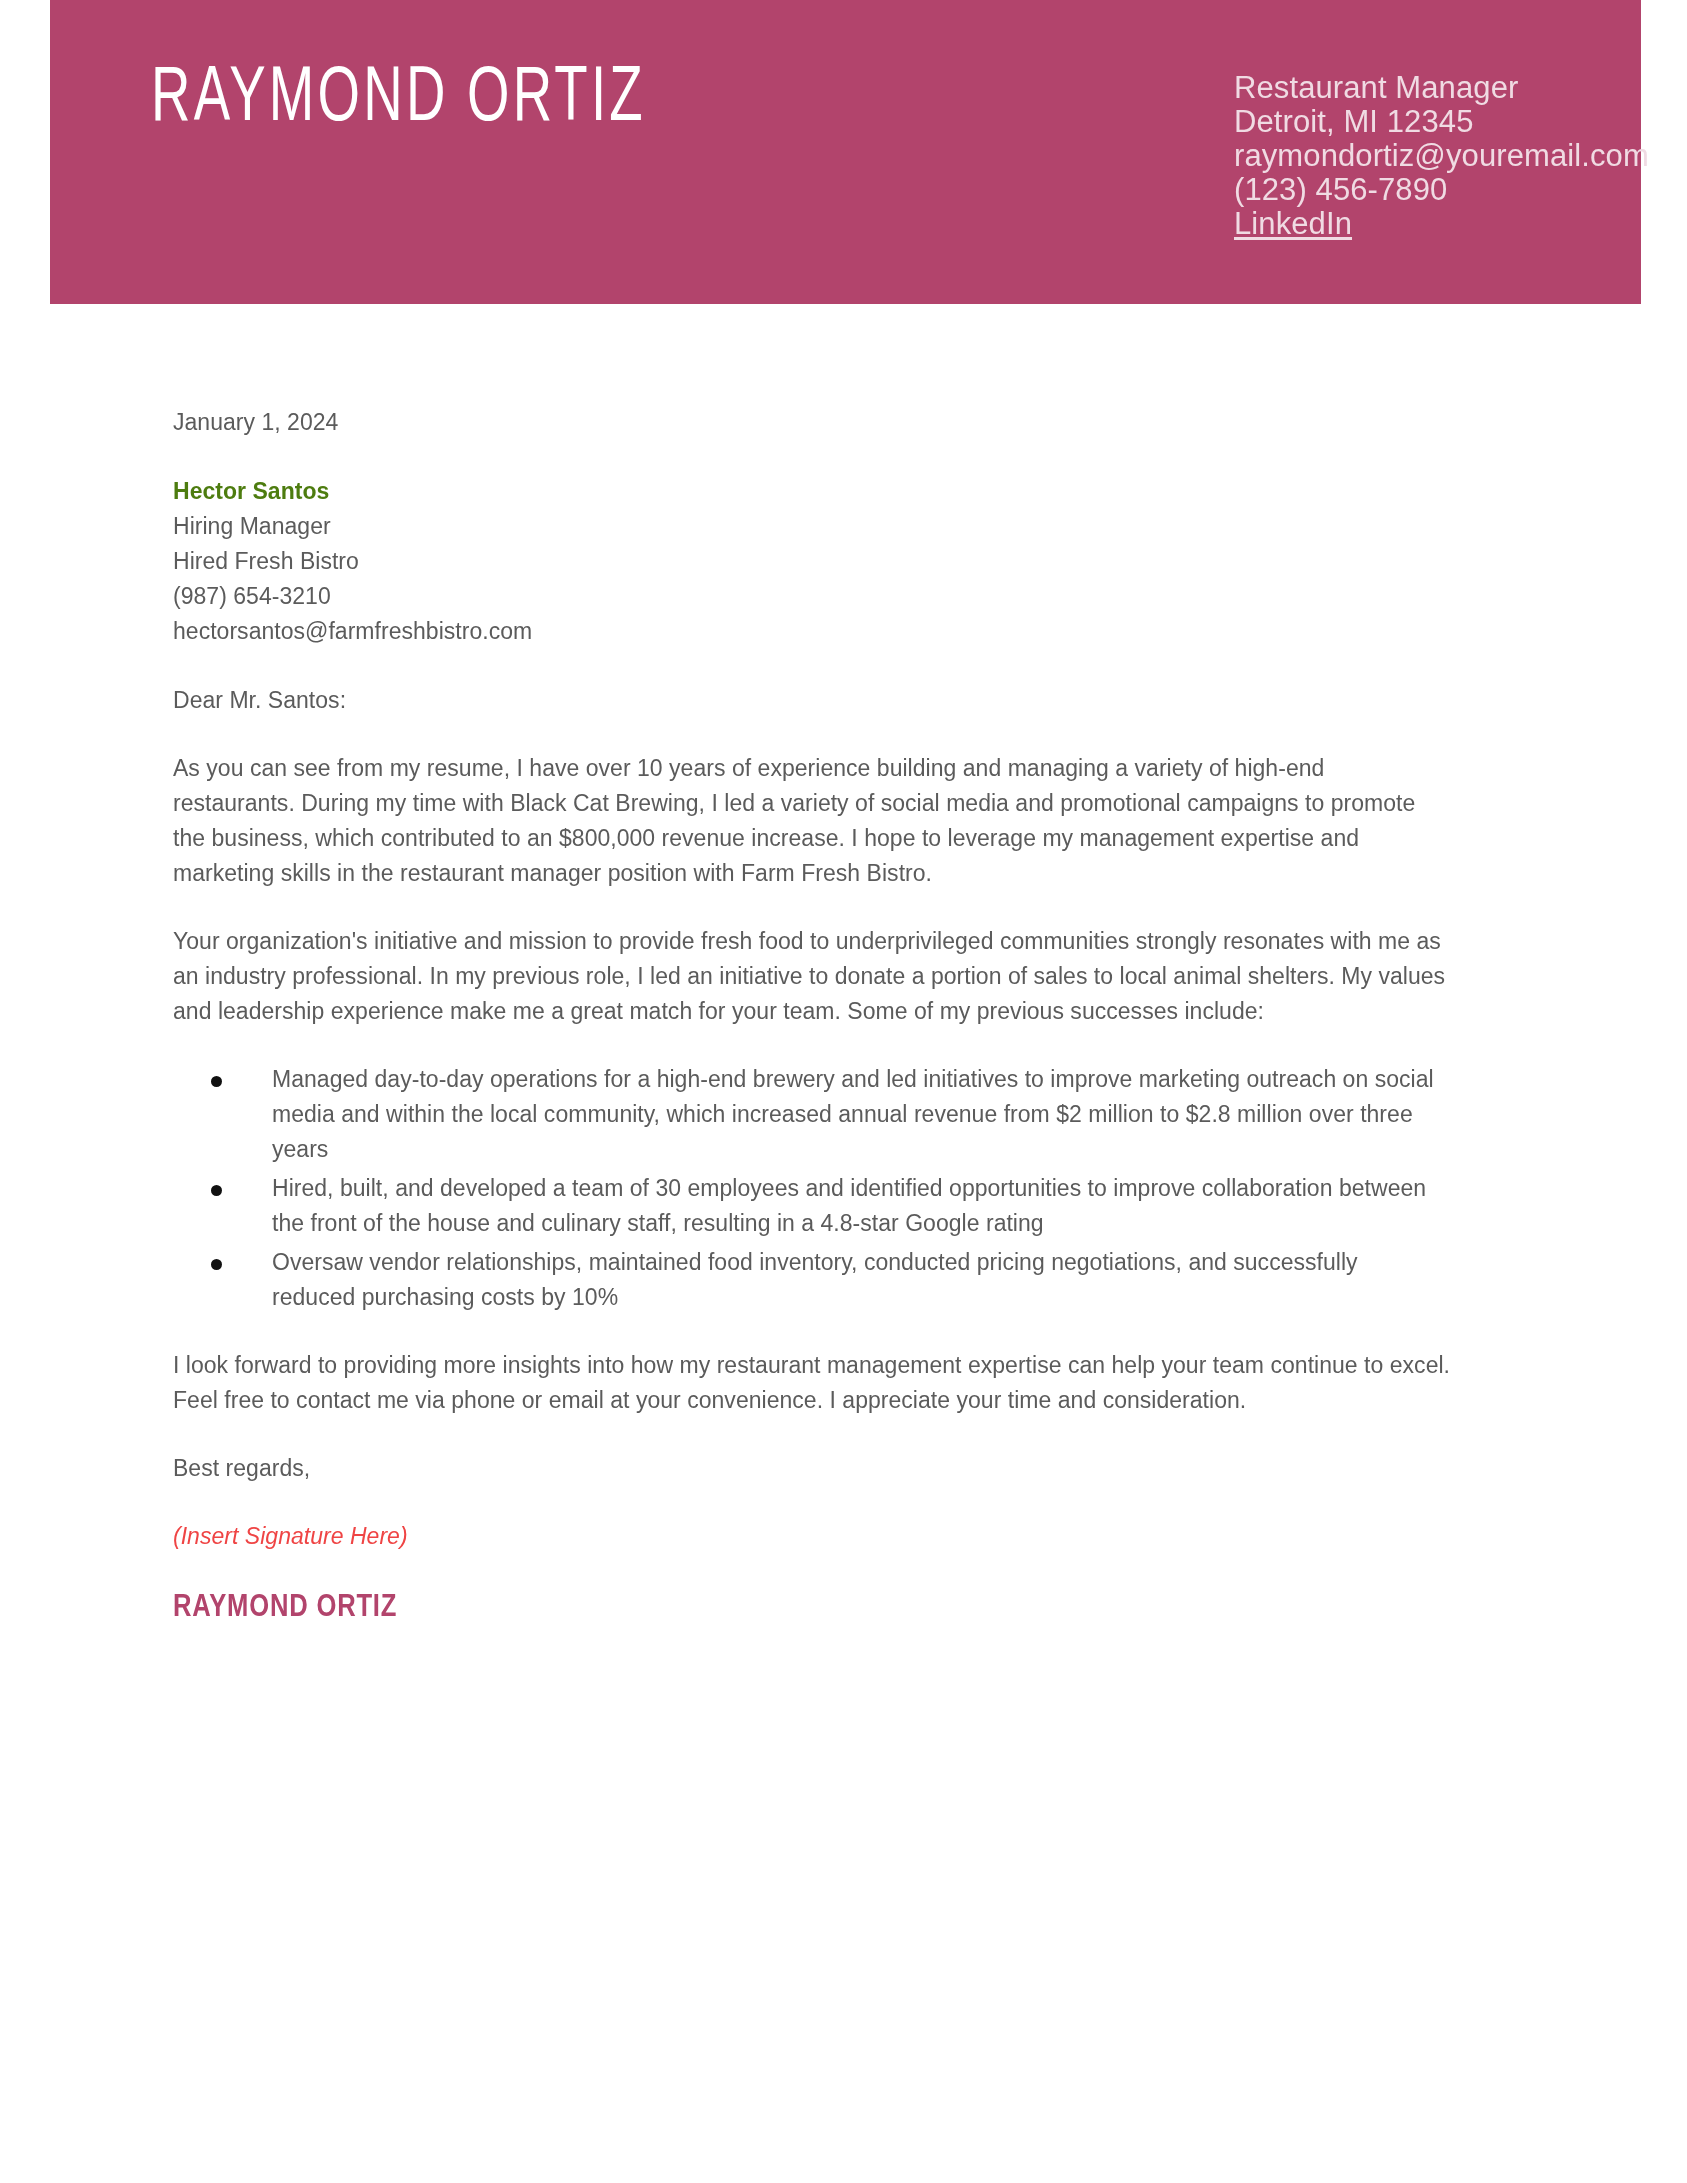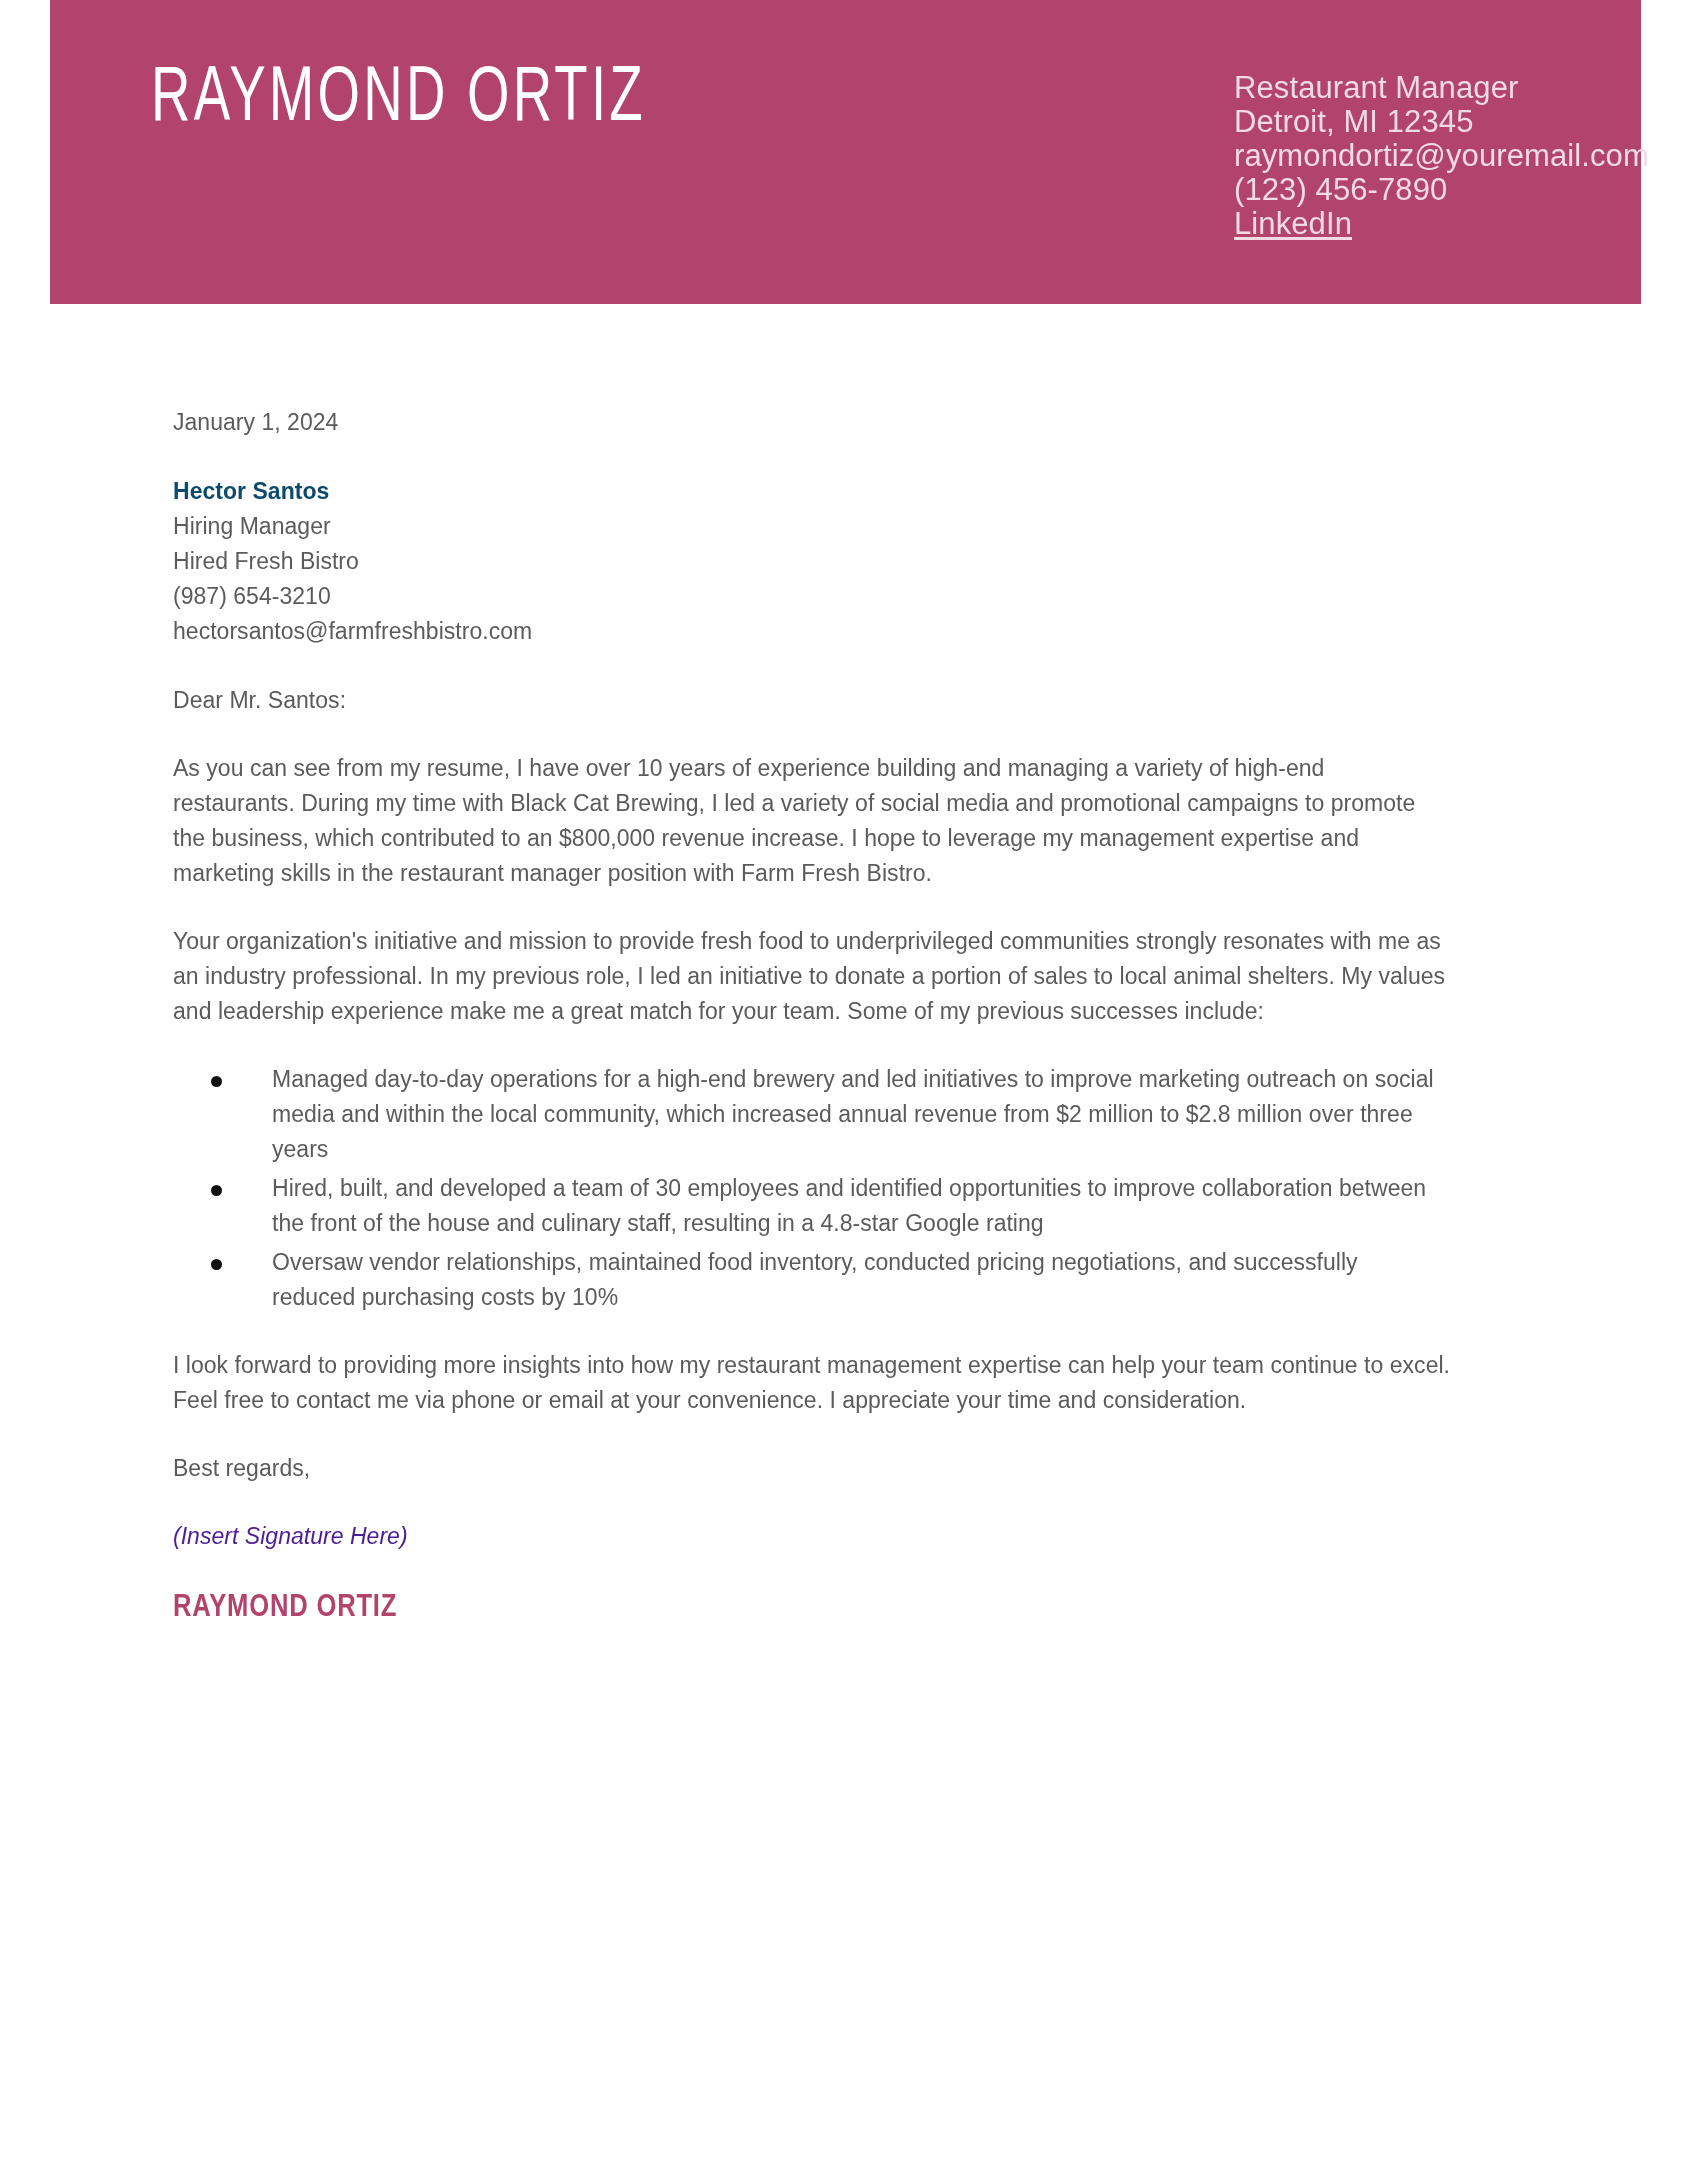--- a/index.html
+++ b/index.html
@@ -93,21 +93,21 @@
   .date {
     margin: 0 0 34px 0;
   }
 
   .recipient {
     margin: 0 0 34px 0;
   }
   .recipient .line { display: block; }
   .recipient .name {
     font-weight: 700;
-    color: #0c4a6e;
+    color: #4d7c0f;
   }
 
   .salutation {
     margin: 0 0 33px 0;
   }
 
   .para {
     margin: 0 0 33px 0;
     text-align: left;
   }
@@ -132,21 +132,21 @@
     background: #111111;
   }
 
   .closing {
     margin: 0 0 33px 0;
   }
 
   .signature-placeholder {
     margin: 0 0 34px 0;
     font-style: italic;
-    color: #4c1d95;
+    color: #ef4444;
   }
 
   .signature-name {
     margin: 0;
     color: #b2446c;
     font-family: "Liberation Sans Narrow", "Liberation Sans", sans-serif;
     font-size: 32px;
     font-weight: 700;
     letter-spacing: 1px;
     transform: scaleX(0.80);

